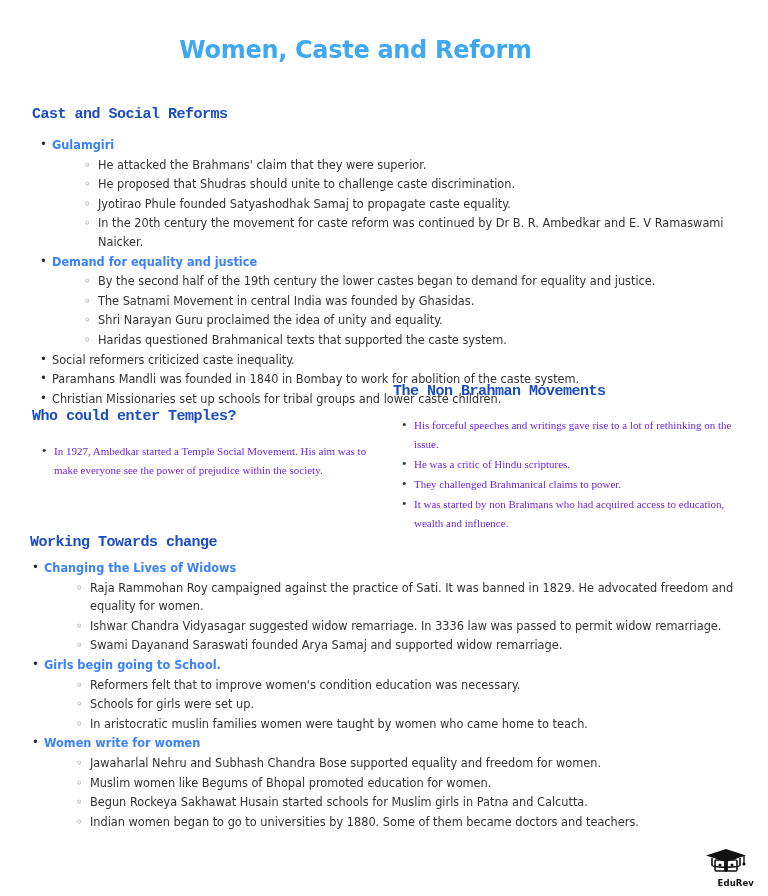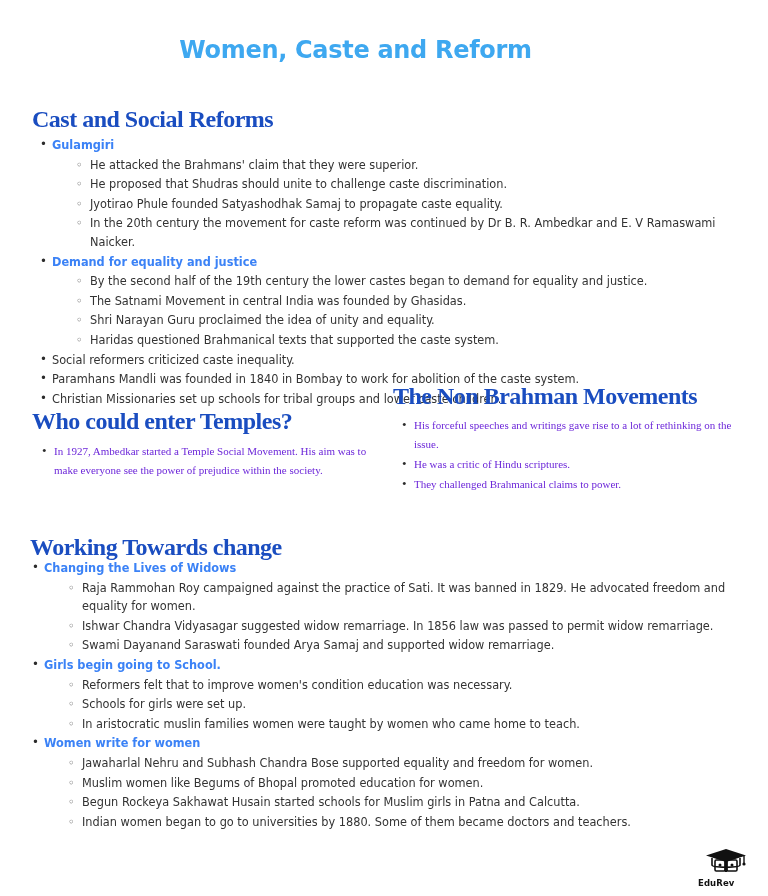--- a/index.html
+++ b/index.html
@@ -24,23 +24,23 @@
     left: 0;
     width: 711px;
     text-align: center;
     font-family: "DejaVu Sans", sans-serif;
     font-weight: bold;
     font-size: 24px;
     letter-spacing: -0.3px;
     color: #3ea8f0;
   }
   .sec-heading {
-    font-family: Liberation Serif, serif;
-    font-weight: bold;
-    font-size: 24px;
+    font-family: Liberation Mono, monospace;
+    font-weight: bold;
+    font-size: 15px;
     letter-spacing: -0.5px;
     color: #1a4dc0;
     white-space: nowrap;
   }
 
   
   ul {
     margin: 0;
     padding: 0;
     list-style: none;
@@ -58,21 +58,21 @@
     content: "•";
     position: absolute;
     left: 2px;
     top: -1px;
     font-size: 13px;
     line-height: inherit;
     color: #2b2b2b;
   }
   
   .lvl2 {
-    margin-left: 24px;
+    margin-left: 32px;
     margin-top: 1px;
   }
   .lvl2 > li {
     padding-left: 14px;
     margin-bottom: 1px;
   }
   .lvl2 > li::before {
     content: "\25E6";
     position: absolute;
     left: 0px;
@@ -115,21 +115,21 @@
 
   #section-working-heading { position: absolute; left: 30px; top: 534px; }
   #section-working-list    { position: absolute; left: 30px; top: 559px; width: 730px; }
 
   
   .logo {
     position: absolute;
     right: 14px;
     bottom: 8px;
     width: 56px;
-    text-align: left;
+    text-align: right;
   }
   .logo-mark {
     position: relative;
     width: 44px;
     height: 30px;
     margin: 0 auto 1px auto;
   }
   .logo-text {
     font-family: "DejaVu Sans", sans-serif;
     font-size: 8.5px;
@@ -174,30 +174,31 @@
 <ul id="section-temples-list" class="lvl1 wide">
   <li>In 1927, Ambedkar started a Temple Social Movement. His aim was to make everyone see the power of prejudice within the society.</li>
 </ul>
 
 <div id="section-nonbrahman-heading" class="sec-heading">The Non Brahman Movements</div>
 
 <ul id="section-nonbrahman-list" class="lvl1 wide">
   <li>His forceful speeches and writings gave rise to a lot of rethinking on the issue.</li>
   <li>He was a critic of Hindu scriptures.</li>
   <li>They challenged Brahmanical claims to power.</li>
+  <li>It was started by non Brahmans who had acquired access to education, wealth and influence.</li>
 </ul>
 
 <div id="section-working-heading" class="sec-heading">Working Towards change</div>
 
 <ul id="section-working-list" class="lvl1 cond">
   <li>
     <span class="bold-item">Changing the Lives of Widows</span>
     <ul class="lvl2">
       <li>Raja Rammohan Roy campaigned against the practice of Sati. It was banned in 1829. He advocated freedom and equality for women.</li>
-      <li>Ishwar Chandra Vidyasagar suggested widow remarriage. In 1856 law was passed to permit widow remarriage.</li>
+      <li>Ishwar Chandra Vidyasagar suggested widow remarriage. In 3336 law was passed to permit widow remarriage.</li>
       <li>Swami Dayanand Saraswati founded Arya Samaj and supported widow remarriage.</li>
     </ul>
   </li>
   <li>
     <span class="bold-item">Girls begin going to School.</span>
     <ul class="lvl2">
       <li>Reformers felt that to improve women's condition education was necessary.</li>
       <li>Schools for girls were set up.</li>
       <li>In aristocratic muslin families women were taught by women who came home to teach.</li>
     </ul>

